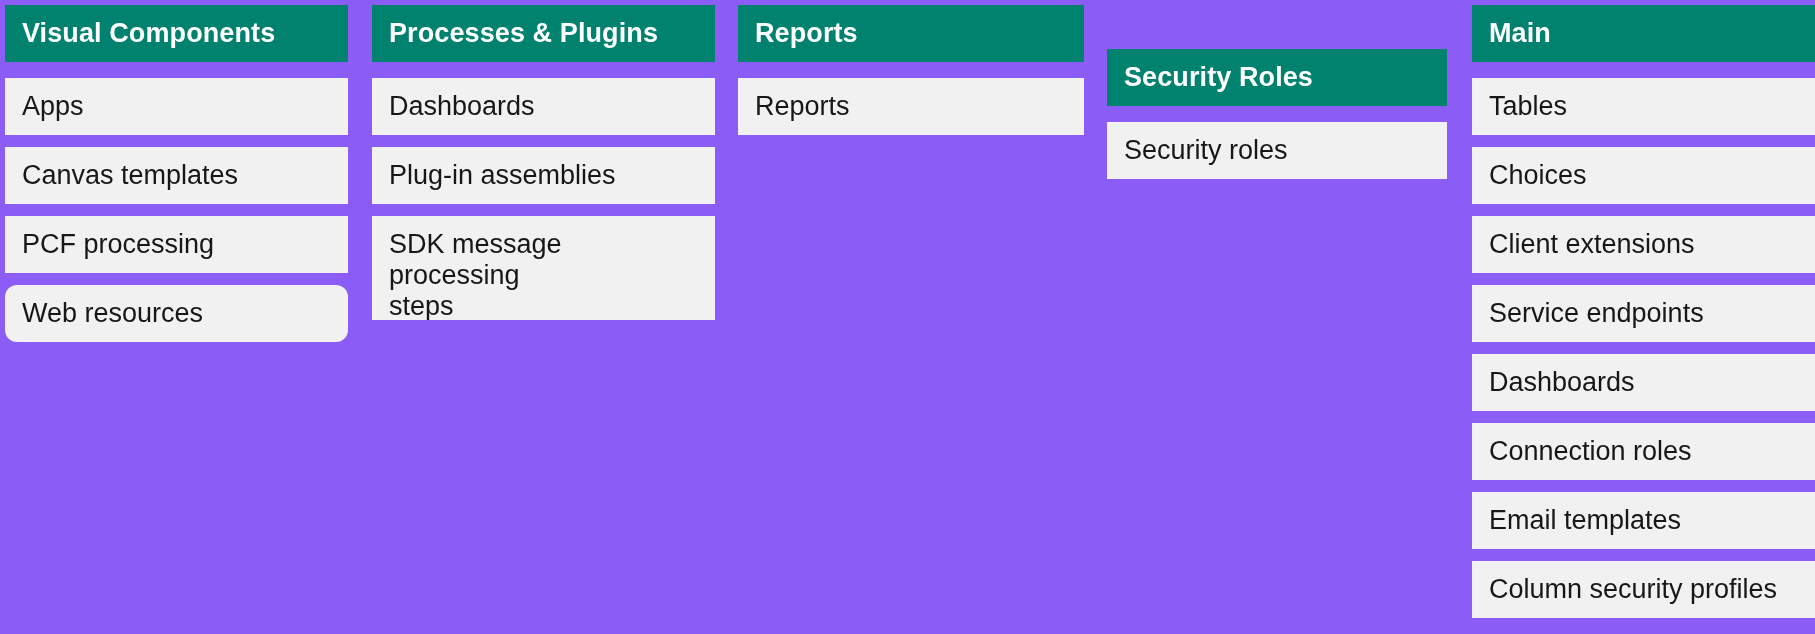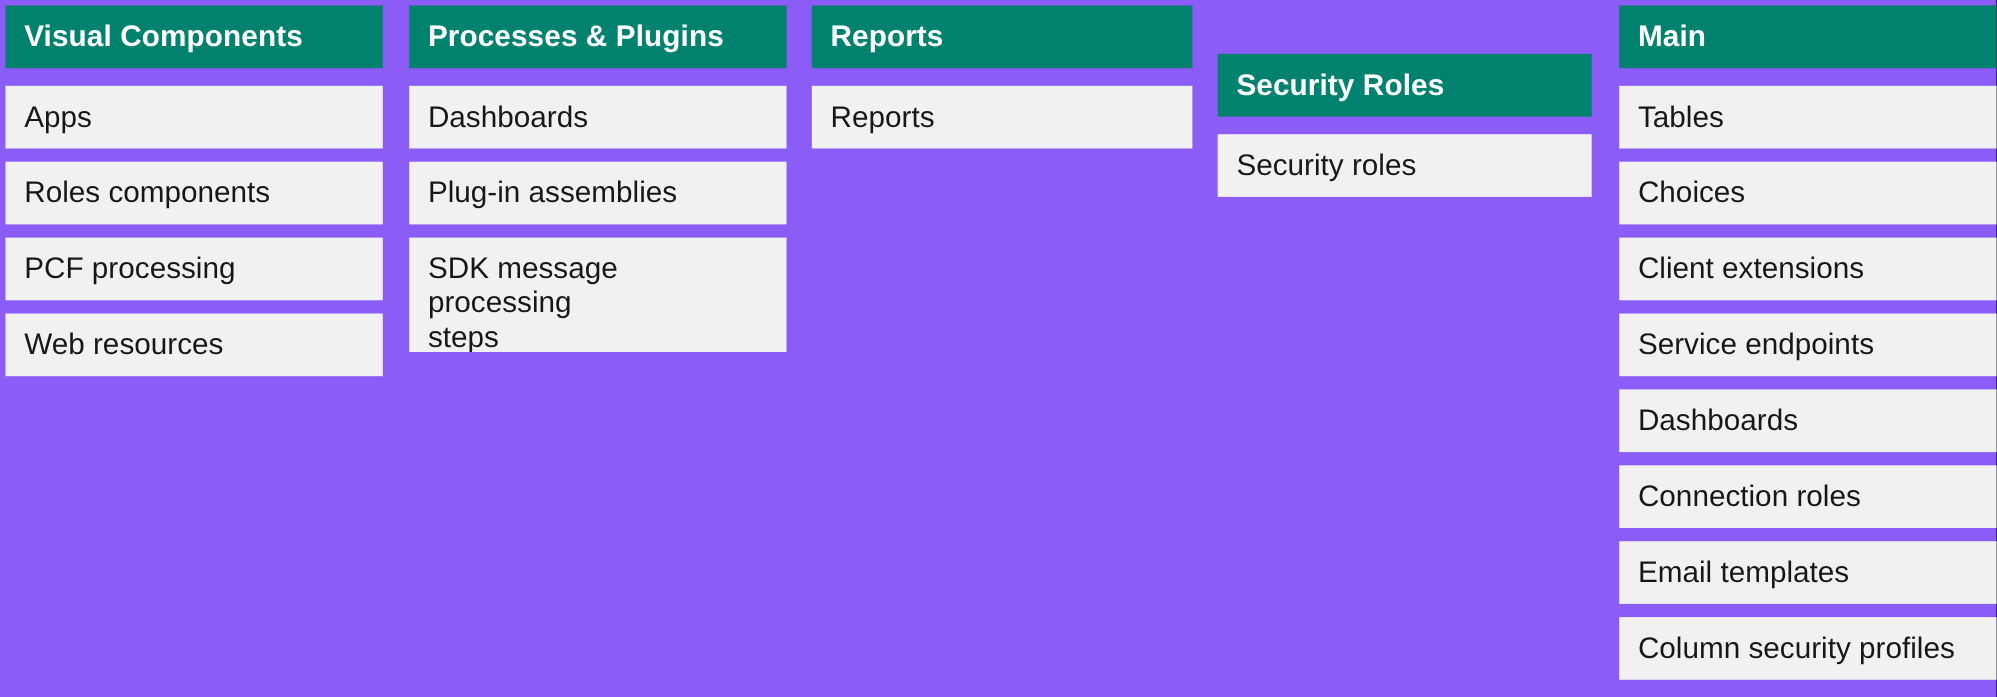--- a/index.html
+++ b/index.html
@@ -69,23 +69,23 @@
   #col-4 { left: 1472px; width: 360px; }
 </style>
 </head>
 <body>
 
 <div id="board">
 
   <div class="column" id="col-0">
     <div class="col-header">Visual Components</div>
     <div class="item" style="top: 78px; height: 57px;">Apps</div>
-    <div class="item" style="top: 147px; height: 57px;">Roles components</div>
+    <div class="item" style="top: 147px; height: 57px;">Canvas templates</div>
     <div class="item" style="top: 216px; height: 57px;">PCF processing</div>
-    <div class="item" style="top: 285px; height: 57px;">Web resources</div>
+    <div class="item" style="top: 285px; height: 57px; border-radius: 12px;">Web resources</div>
   </div>
 
   <div class="column" id="col-1">
     <div class="col-header">Processes &amp; Plugins</div>
     <div class="item" style="top: 78px; height: 57px;">Dashboards</div>
     <div class="item" style="top: 147px; height: 57px;">Plug-in assemblies</div>
     <div class="item" style="top: 216px; height: 104px;">SDK message processing
 steps</div>
   </div>
 

